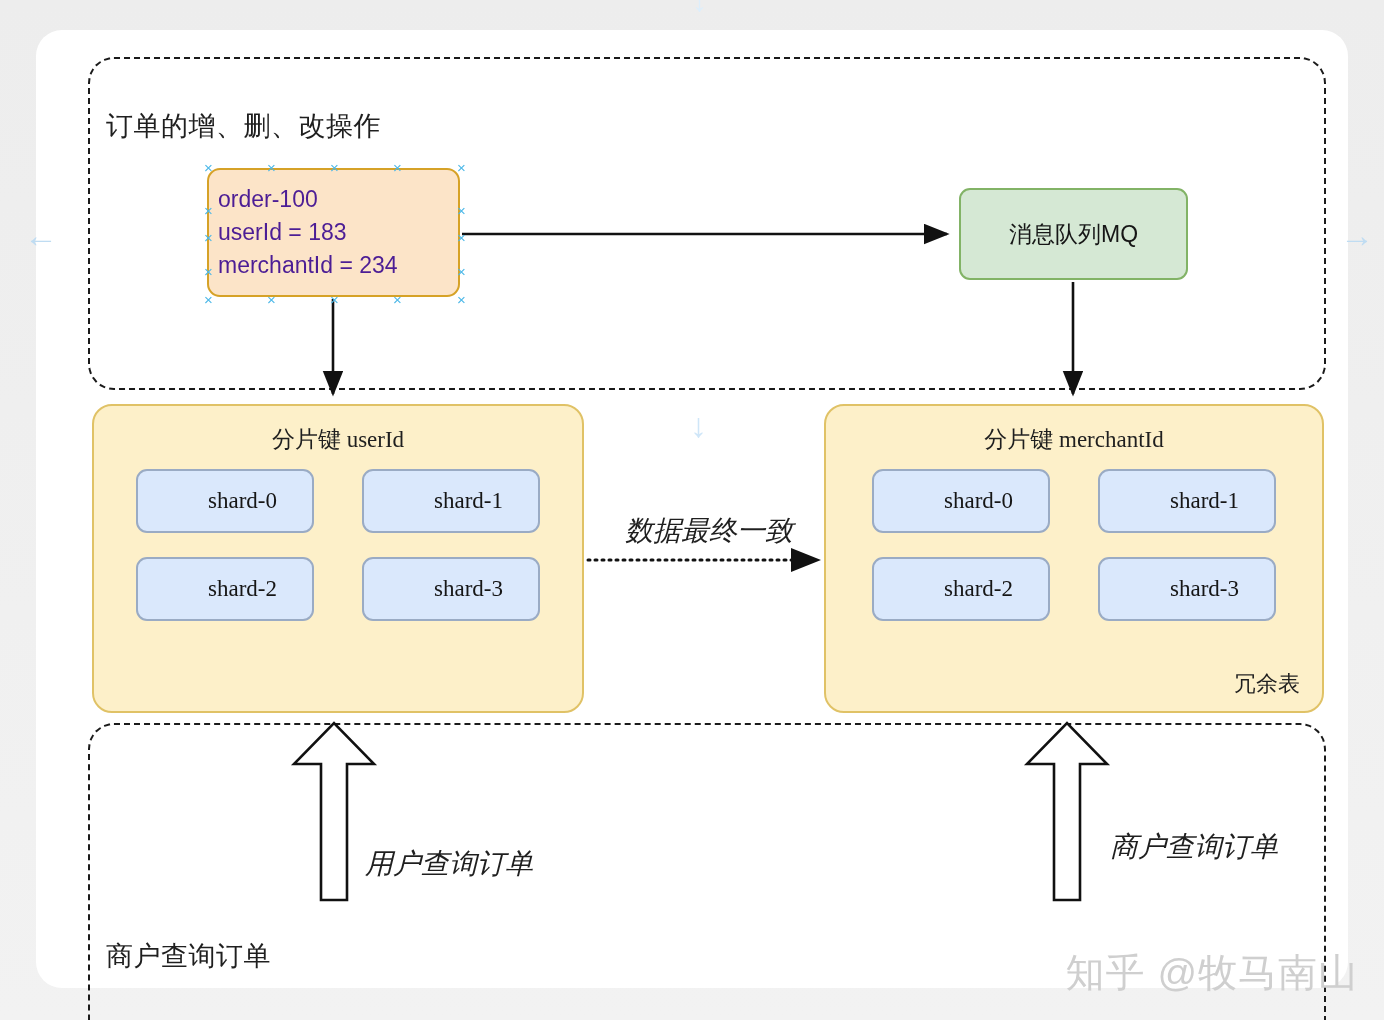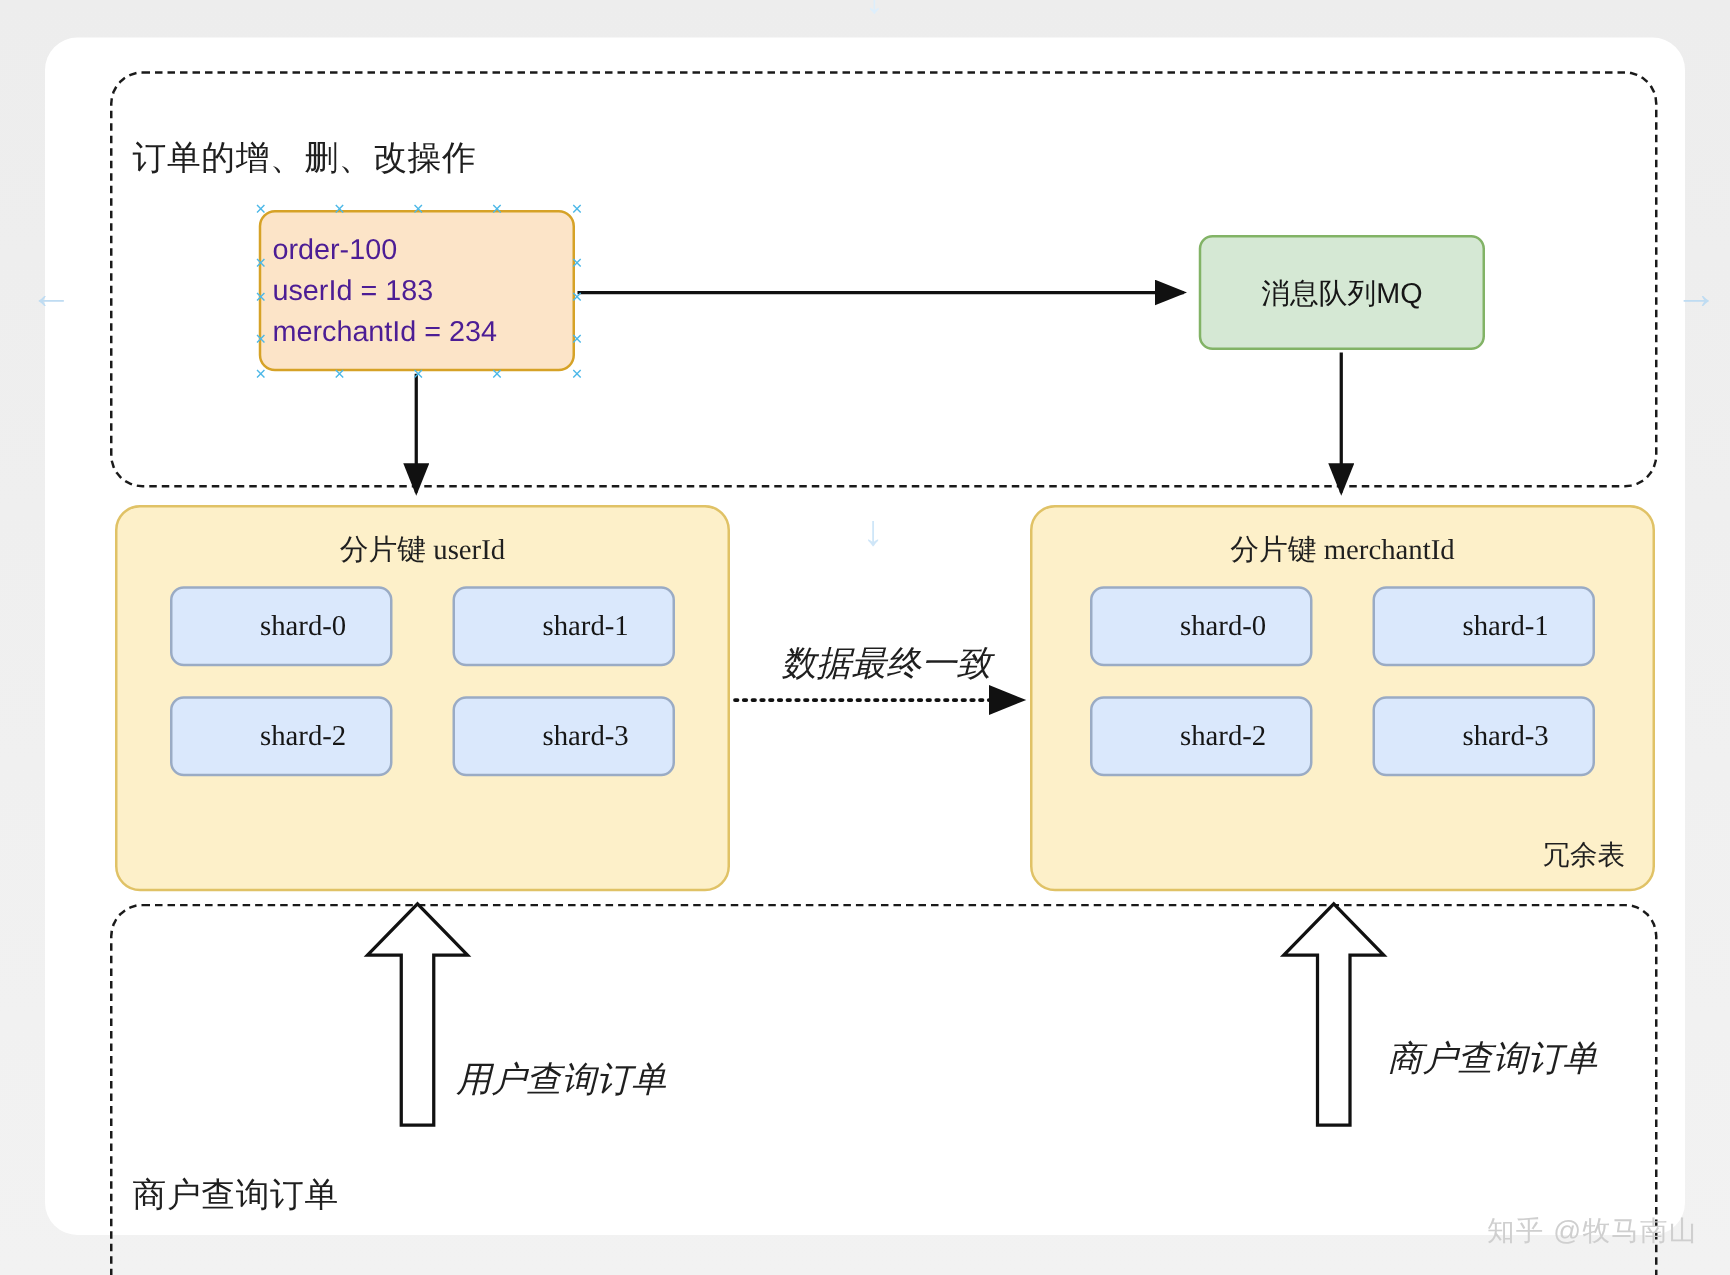--- a/index.html
+++ b/index.html
@@ -186,21 +186,21 @@
     left: 0; top: 0;
     width: 1384px;
     height: 1020px;
     pointer-events: none;
   }
   
   #watermark {
     position: absolute;
     right: 26px;
     bottom: 20px;
-    font-size: 22px;
+    font-size: 39px;
     color: #cfcfcf;
     white-space: nowrap;
     letter-spacing: 1px;
   }
   
   .hint-arrow {
     position: absolute;
     color: #bfdcf2;
     font-size: 34px;
     line-height: 1;

